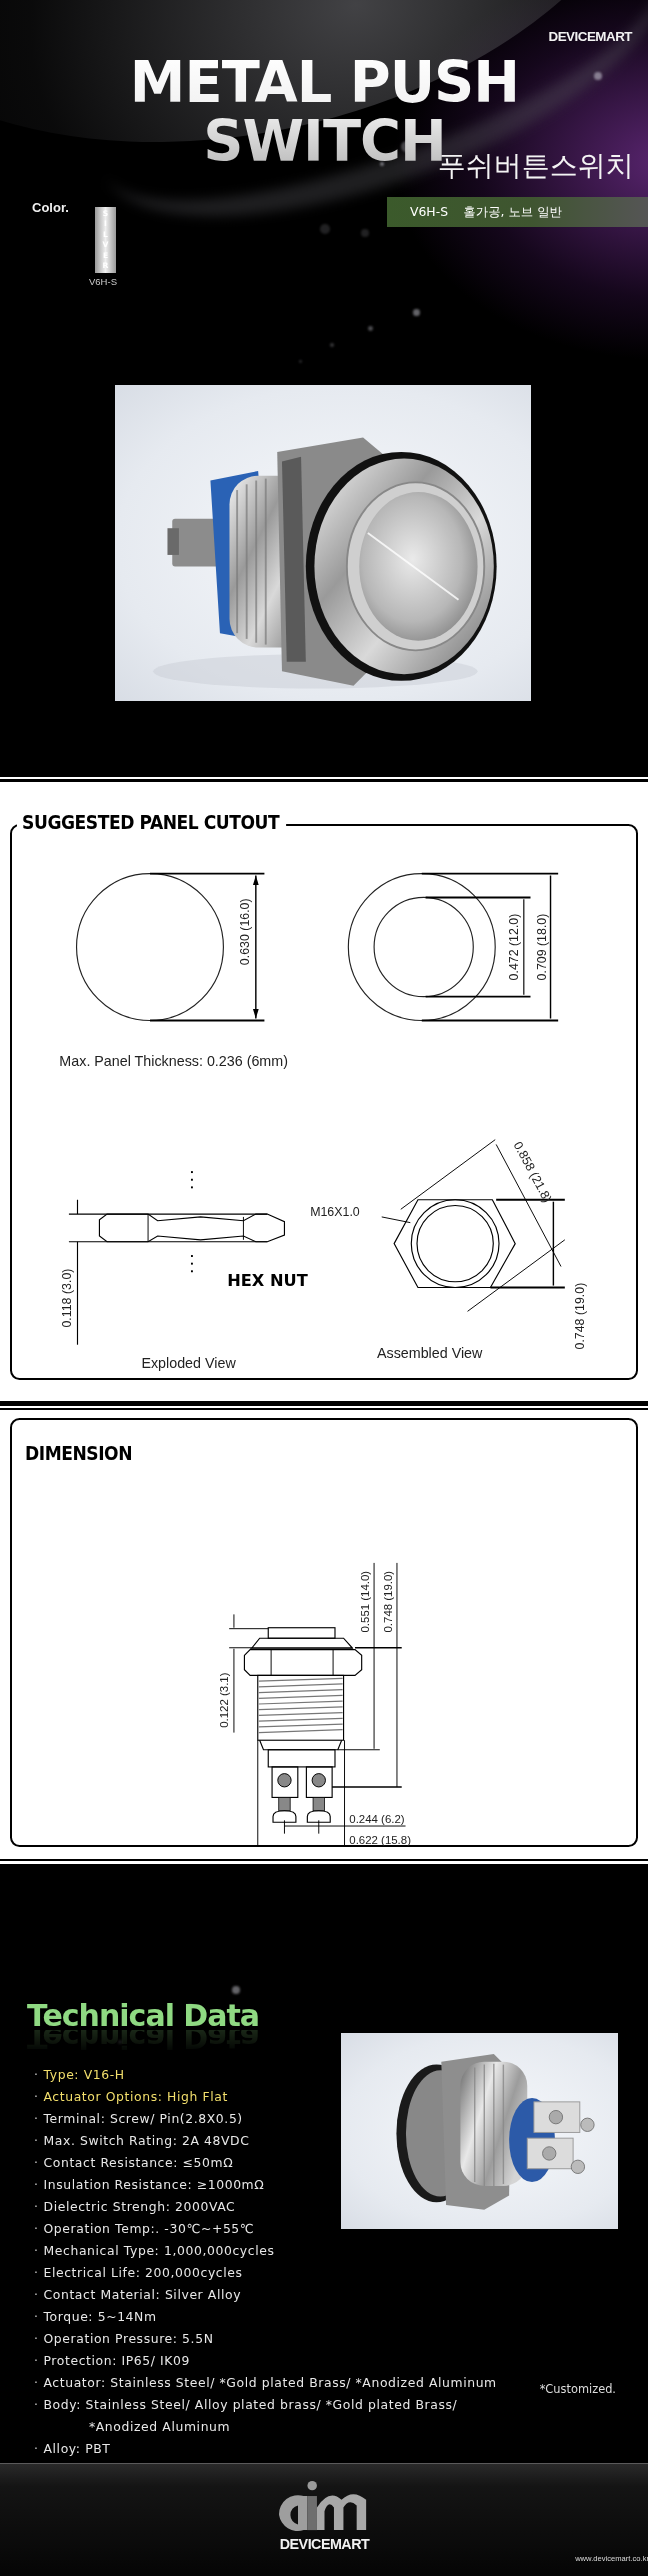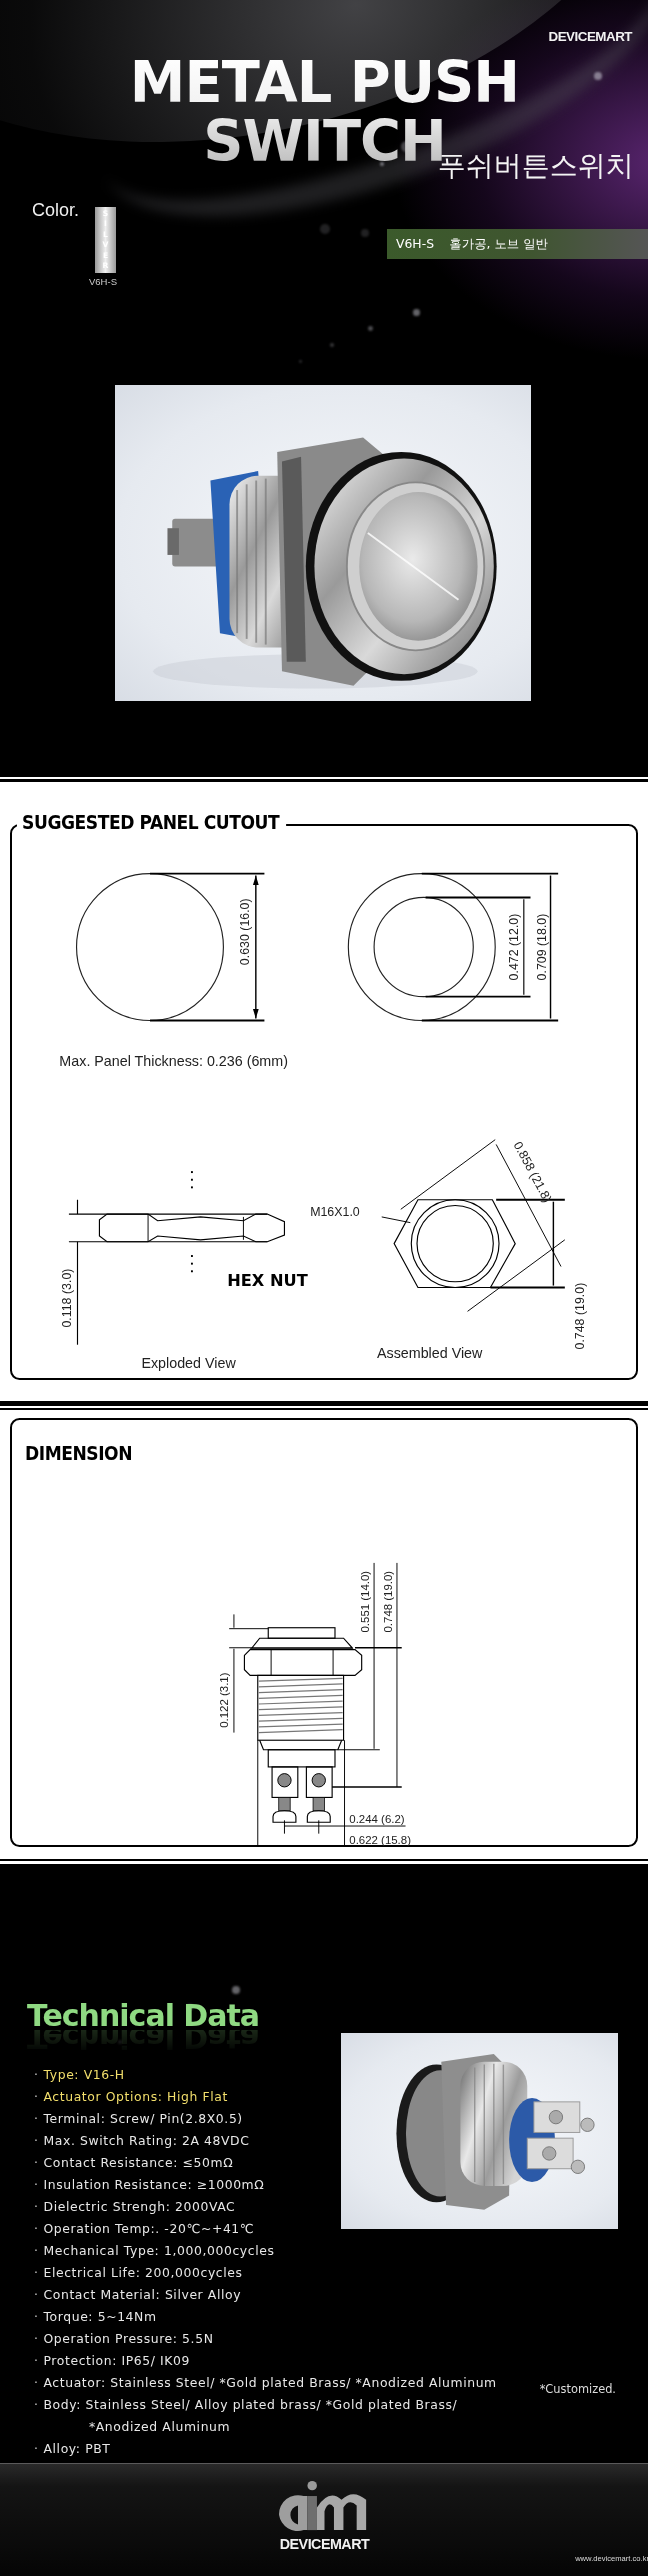--- a/index.html
+++ b/index.html
@@ -43,26 +43,26 @@
     -webkit-background-clip: text; background-clip: text; -webkit-text-fill-color: transparent;
     transform: scaleX(0.98);
   }
   .kr-title {
     position: absolute; right: 15.3px; top: 147px;
     font-size: 28px; color: #f4f4f4; font-family: "DejaVu Sans", sans-serif;
   }
   .model-bar {
     position: absolute; left: 387px; top: 197px; width: 261px; height: 30px;
     background: linear-gradient(to right, #3b5a2b 0%, #3f5530 55%, #555 100%);
-    color: #fff; font-size: 12.4px; line-height: 30px; padding-left: 9px; margin-top: 32px;
+    color: #fff; font-size: 12.4px; line-height: 30px; padding-left: 23px;
   }
   .model-bar .m-code { margin-right: 11.4px; }
   .color-label {
     position: absolute; left: 32px; top: 200px;
-    font-family: "Liberation Sans", sans-serif; font-weight: normal; font-size: 18px; color: #f0f0f0;
+    font-family: "Liberation Sans", sans-serif; font-weight: bold; font-size: 13px; color: #f0f0f0;
   }
   .swatch {
     position: absolute; left: 95px; top: 207px; width: 21px; height: 66px;
     background: linear-gradient(to right, #9a9a9a, #f0f0f0 50%, #9a9a9a);
     display: flex; flex-direction: column; align-items: center; justify-content: center;
   }
   .swatch span { font-size: 7.6px; color: #fff; line-height: 10.5px; font-weight: bold; }
   .swatch-code {
     position: absolute; left: 89px; top: 276px; font-size: 9.5px; color: #ccc;
     font-family: "Liberation Sans", sans-serif;
@@ -362,21 +362,21 @@
 <div class="tech-reflect">Technical Data</div>
 
 <ul class="spec-list">
   <li class="hl"><span class="bullet">·</span><span>Type: V16-H</span></li>
   <li class="hl"><span class="bullet">·</span><span>Actuator Options: High Flat</span></li>
   <li><span class="bullet">·</span><span>Terminal: Screw/ Pin(2.8X0.5)</span></li>
   <li><span class="bullet">·</span><span>Max. Switch Rating: 2A 48VDC</span></li>
   <li><span class="bullet">·</span><span>Contact Resistance: ≤50mΩ</span></li>
   <li><span class="bullet">·</span><span>Insulation Resistance: ≥1000mΩ</span></li>
   <li><span class="bullet">·</span><span>Dielectric Strengh: 2000VAC</span></li>
-  <li><span class="bullet">·</span><span>Operation Temp:. -20℃~+41℃</span></li>
+  <li><span class="bullet">·</span><span>Operation Temp:. -30℃~+55℃</span></li>
   <li><span class="bullet">·</span><span>Mechanical Type: 1,000,000cycles</span></li>
   <li><span class="bullet">·</span><span>Electrical Life: 200,000cycles</span></li>
   <li><span class="bullet">·</span><span>Contact Material: Silver Alloy</span></li>
   <li><span class="bullet">·</span><span>Torque: 5~14Nm</span></li>
   <li><span class="bullet">·</span><span>Operation Pressure: 5.5N</span></li>
   <li><span class="bullet">·</span><span>Protection: IP65/ IK09</span></li>
   <li><span class="bullet">·</span><span>Actuator: Stainless Steel/ *Gold plated Brass/ *Anodized Aluminum</span></li>
   <li class="twoline"><span class="bullet">·</span><span>Body: Stainless Steel/ Alloy plated brass/ *Gold plated Brass/</span><span class="cont">*Anodized Aluminum</span></li>
   <li><span class="bullet">·</span><span>Alloy: PBT</span></li>
 </ul>

